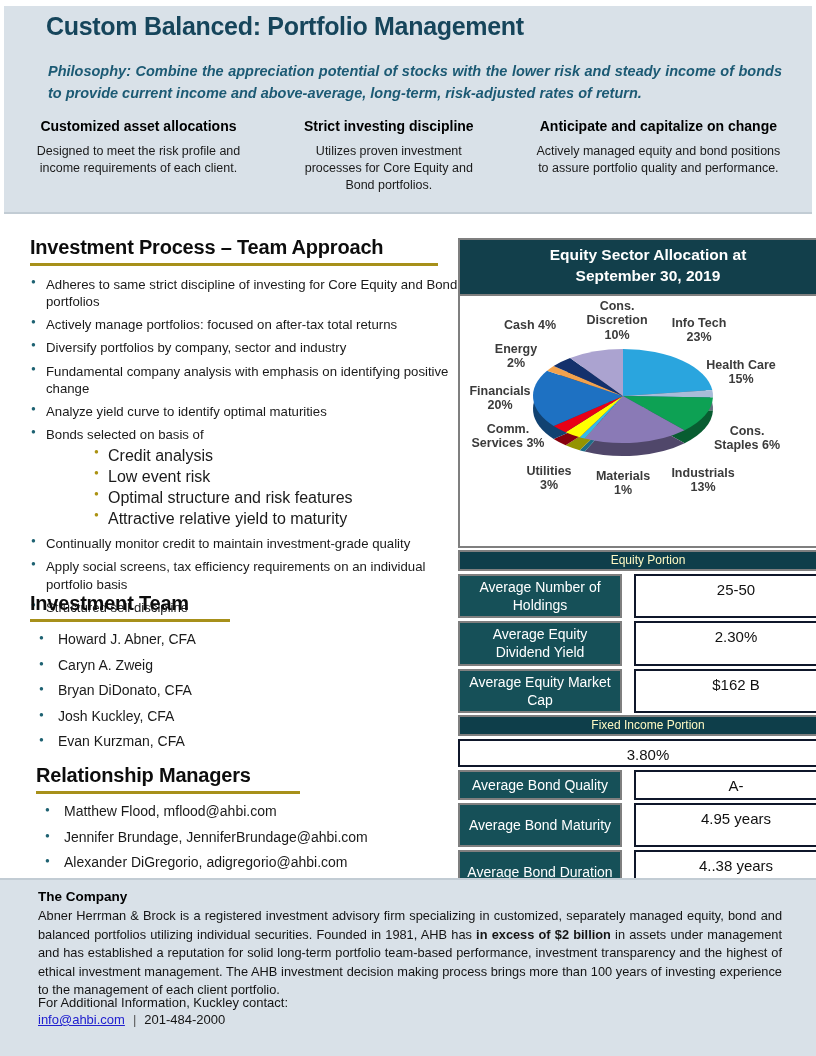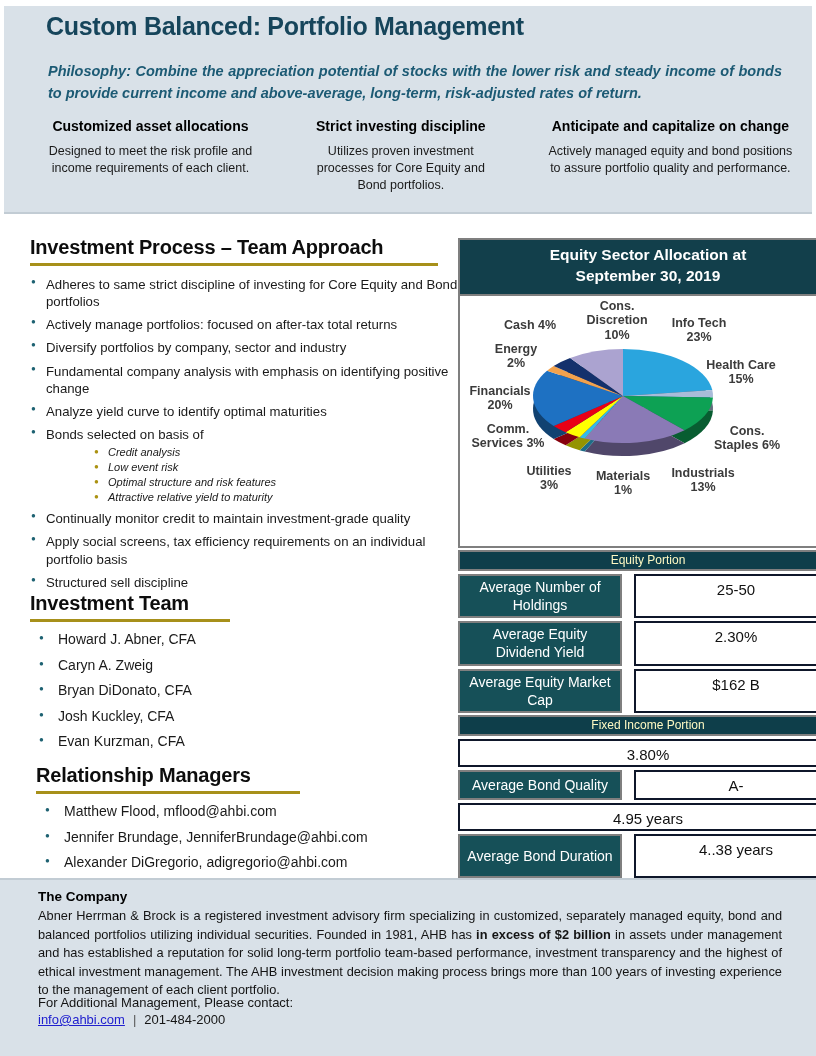--- a/index.html
+++ b/index.html
@@ -6,39 +6,39 @@
   .page{position:relative;width:816px;height:1056px;background:#ffffff;overflow:hidden;
         font-family:"Liberation Sans","DejaVu Sans",sans-serif;color:#1a1a1a;}
 
   
   .top-band{position:absolute;left:4px;top:6px;width:808px;height:206px;background:#d9e1e8;
             border-bottom:2px solid #c2ccd4;}
   .page-title{position:absolute;left:46px;top:12px;font-size:25px;font-weight:bold;color:#16455b;
               letter-spacing:-0.3px;}
   .philosophy{position:absolute;left:48px;top:60px;width:734px;font-size:14.5px;font-weight:bold;
               font-style:italic;color:#1c5a74;line-height:1.55;text-align:justify;}
-  .pillars{position:absolute;left:44px;top:118px;width:752px;display:flex;gap:48px;}
+  .pillars{position:absolute;left:32px;top:118px;width:752px;display:flex;gap:48px;}
   .pillar{text-align:center;}
   .pillar .p-head{font-size:14px;font-weight:bold;color:#000;margin-bottom:9px;}
   .pillar .p-body{font-size:12.5px;color:#1a1a1a;line-height:1.35;}
   .pillar.c1{width:222px;} .pillar.c2{width:200px;} .pillar.c3{width:262px;}
 
   
   .left-col{position:absolute;left:30px;top:236px;width:430px;}
   .h2{font-size:20px;font-weight:bold;color:#0d0d0d;letter-spacing:-0.2px;}
   .gold-rule{height:3px;background:#a7901a;margin-top:4px;}
   .section-team{position:absolute;left:0;top:356px;}
   .section-managers{position:absolute;left:6px;top:528px;}
 
   ul.blist{list-style:none;margin:10px 0 0 0;padding:0;}
   ul.blist>li{position:relative;padding-left:16px;margin-bottom:6px;font-size:13.2px;line-height:1.3;}
   ul.blist>li::before{content:"●";position:absolute;left:1px;top:1px;font-size:8px;color:#1e6272;}
   ul.sublist{list-style:none;margin:3px 0 0 0;padding:0;}
   ul.sublist>li{position:relative;margin-left:48px;padding-left:14px;margin-bottom:1px;
-                font-size:11px;line-height:1.25;font-style:italic;}
+                font-size:16px;line-height:1.25;}
   ul.sublist>li::before{content:"●";position:absolute;left:0;top:1px;font-size:8px;color:#ab9212;}
   ul.plist{list-style:none;margin:9px 0 0 0;padding:0;}
   ul.plist>li{position:relative;padding-left:28px;margin-bottom:8px;font-size:14px;line-height:1.25;}
   ul.plist>li::before{content:"●";position:absolute;left:9px;top:2px;font-size:8px;color:#1e6272;}
 
   
   .right-panel{position:absolute;left:458px;top:238px;width:380px;}
   .pie-box{border:2px solid #7f7f7f;background:#ffffff;}
   .pie-title{background:#123f4b;color:#ffffff;font-weight:bold;font-size:15.5px;text-align:center;
              padding:5px 8px 7px;line-height:1.35;white-space:pre-line;border-bottom:2px solid #7f7f7f;}
@@ -212,30 +212,31 @@
     <div class="section-bar">Fixed Income Portion</div>
 
     <div class="trow">
       <div class="tvalue">3.80%</div>
     </div>
     <div class="trow slim">
       <div class="tlabel">Average Bond Quality</div>
       <div class="tvalue">A-</div>
     </div>
     <div class="trow">
+      <div class="tlabel">Average Bond Maturity</div>
       <div class="tvalue">4.95 years</div>
     </div>
     <div class="trow">
       <div class="tlabel">Average Bond Duration</div>
       <div class="tvalue">4..38 years</div>
     </div>
   </div>
 
   <div class="bottom-band">
     <div class="company-head">The Company</div>
     <div class="company-body"><span>Abner Herrman &amp; Brock is a registered investment advisory firm specializing in customized, separately managed equity, bond and balanced portfolios utilizing individual securities. Founded in 1981, AHB has </span><b>in excess of $2 billion</b><span> in assets under management and has established a reputation for solid long-term portfolio team-based performance, investment transparency and the highest of ethical investment management. The AHB investment decision making process brings more than 100 years of investing experience to the management of each client portfolio.</span></div>
-    <div class="contact-intro">For Additional Management,  Please contact:</div>
+    <div class="contact-intro">For Additional Information,  Kuckley contact:</div>
     <div class="contact-line">
       <a href="#">info@ahbi.com</a><span class="contact-sep">|</span><span>201-484-2000</span>
     </div>
   </div>
 
 </div>
 
 </body></html>

